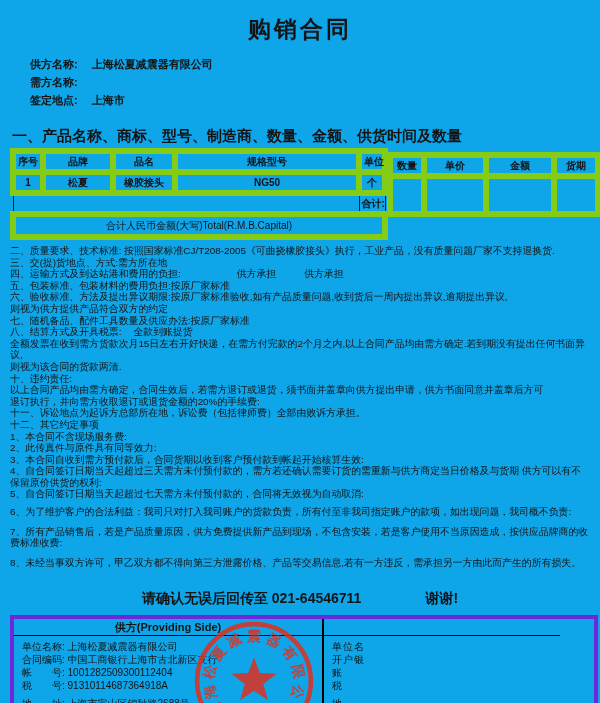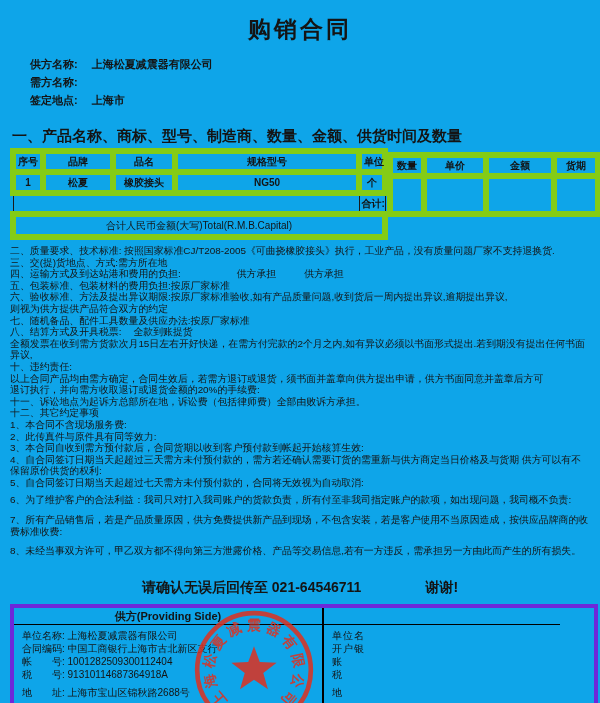--- a/index.html
+++ b/index.html
@@ -137,21 +137,22 @@
 
   <div class="terms">
     <p>二、质量要求、技术标准: 按照国家标准CJ/T208-2005《可曲挠橡胶接头》执行，工业产品，没有质量问题厂家不支持退换货.</p>
     <p>三、交(提)货地点、方式:需方所在地</p>
     <p><span>四、运输方式及到达站港和费用的负担:</span><span class="sp56">供方承担</span><span class="sp28">供方承担</span></p>
     <p>五、包装标准、包装材料的费用负担:按原厂家标准</p>
     <p>六、验收标准、方法及提出异议期限:按原厂家标准验收,如有产品质量问题,收到货后一周内提出异议,逾期提出异议,</p>
     <p>则视为供方提供产品符合双方的约定</p>
     <p>七、随机备品、配件工具数量及供应办法:按原厂家标准</p>
     <p><span>八、结算方式及开具税票:</span><span class="sp12">全款到账提货</span></p>
-    <p>全额发票在收到需方货款次月15日左右开好快递，在需方付完款的2个月之内,如有异议必须以书面形式提出.若到期没有提出任何书面异议,</p>
+    <p>全额发票在收到需方货款次月15日左右开好快递，在需方付完款的2个月之内,以上合同产品均由需方确定.若到期没有提出任何书面异议,</p>
+    <p>则视为该合同的货款两清.</p>
     <p>十、违约责任:</p>
     <p>以上合同产品均由需方确定，合同生效后，若需方退订或退货，须书面并盖章向供方提出申请，供方书面同意并盖章后方可</p>
     <p>退订执行，并向需方收取退订或退货金额的20%的手续费:</p>
     <p>十一、诉讼地点为起诉方总部所在地，诉讼费（包括律师费）全部由败诉方承担。</p>
     <p>十二、其它约定事项</p>
     <p>1、本合同不含现场服务费:</p>
     <p>2、此传真件与原件具有同等效力:</p>
     <p>3、本合同自收到需方预付款后，合同货期以收到客户预付款到帐起开始核算生效:</p>
     <p>4、自合同签订日期当天起超过三天需方未付预付款的，需方若还确认需要订货的需重新与供方商定当日价格及与货期  供方可以有不保留原价供货的权利:</p>
     <p>5、自合同签订日期当天起超过七天需方未付预付款的，合同将无效视为自动取消:</p>

